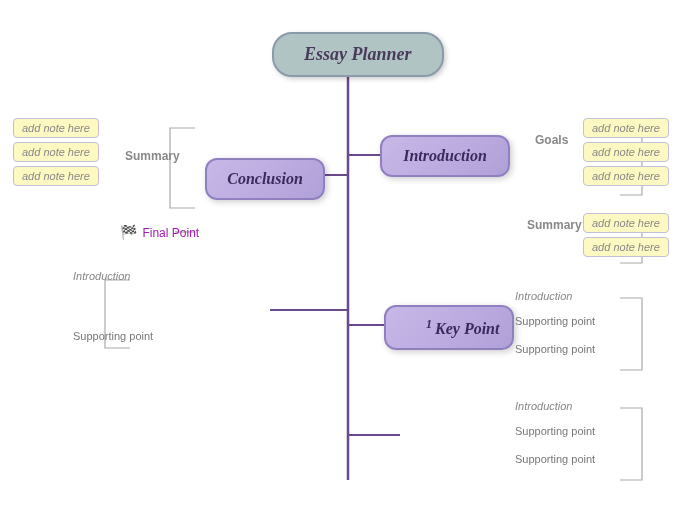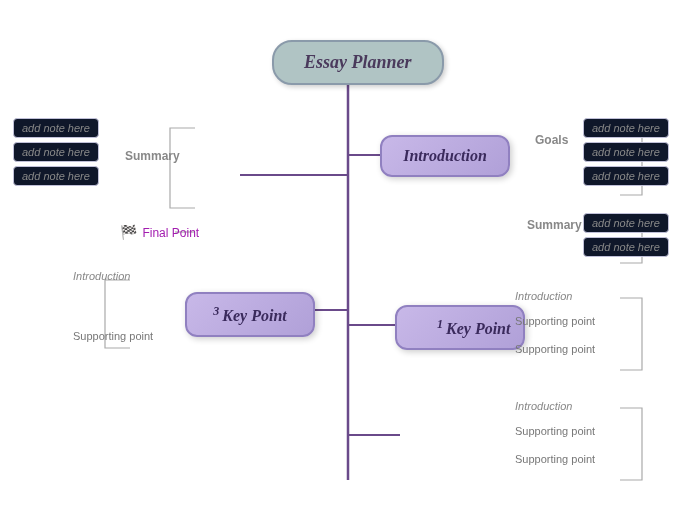--- a/index.html
+++ b/index.html
@@ -62,21 +62,21 @@
     }
 
     .purple-node .node-number {
       font-size: 12px;
       vertical-align: super;
       margin-right: 3px;
     }
 
     
     .note-box {
-      background: #0f172a;
+      background: #fef9c3;
       border: 1px solid #c0c0d8;
       border-radius: 4px;
       padding: 3px 8px;
       font-size: 11px;
       color: #888;
       white-space: nowrap;
       font-style: italic;
       font-family: Arial, sans-serif;
     }
 
@@ -143,24 +143,27 @@
 
     <path d="M620,225 L642,225 L642,263 L620,263" stroke="#aaa" stroke-width="1.2" fill="none"></path>
 
     <path d="M620,298 L642,298 L642,370 L620,370" stroke="#aaa" stroke-width="1.2" fill="none"></path>
 
     <path d="M620,408 L642,408 L642,480 L620,480" stroke="#aaa" stroke-width="1.2" fill="none"></path>
 
     <path d="M130,280 L105,280 L105,348 L130,348" stroke="#aaa" stroke-width="1.2" fill="none"></path>
   </svg>
 
-  <div class="node title-node" style="left:272px; top:40px;">
+  <div class="node title-node" style="left:272px; top:32px;">
     <span>Essay Planner</span>
   </div>
 
+  <div class="node purple-node" style="left:205px; top:158px; width:120px;">
+    <span>Conclusion</span>
+  </div>
 
   <div class="node label-text" style="left:125px; top:149px;">
     <span>Summary</span>
   </div>
 
   <div class="node note-box" style="left:13px; top:118px;">
     <span>add note here</span>
   </div>
   <div class="node note-box" style="left:13px; top:142px;">
     <span>add note here</span>
@@ -196,21 +199,21 @@
     <span>Summary</span>
   </div>
 
   <div class="node note-box" style="left:583px; top:213px;">
     <span>add note here</span>
   </div>
   <div class="node note-box" style="left:583px; top:237px;">
     <span>add note here</span>
   </div>
 
-  <div class="node purple-node" style="left:395px; top:305px; width:130px;padding-left:40px;">
+  <div class="node purple-node" style="left:384px; top:305px; width:130px;padding-left:40px;">
     <span class="node-number">1</span><span>Key Point</span>
   </div>
 
   <div class="node intro-text" style="left:515px; top:290px;">
     <span>Introduction</span>
   </div>
 
   <div class="node point-text" style="left:515px; top:315px;">
     <span>Supporting point</span>
   </div>
@@ -223,23 +226,20 @@
     <span>Introduction</span>
   </div>
 
   <div class="node point-text" style="left:515px; top:425px;">
     <span>Supporting point</span>
   </div>
   <div class="node point-text" style="left:515px; top:453px;">
     <span>Supporting point</span>
   </div>
 
-  <div class="node purple-node" style="left:185px; top:292px; width:130px;">
-    <span class="node-number">3</span><span>Key Point</span>
-  </div>
 
   <div class="node intro-text" style="left:73px; top:270px;">
     <span>Introduction</span>
   </div>
 
   <div class="node point-text" style="left:73px; top:330px;">
     <span>Supporting point</span>
   </div>
 
 </div>

